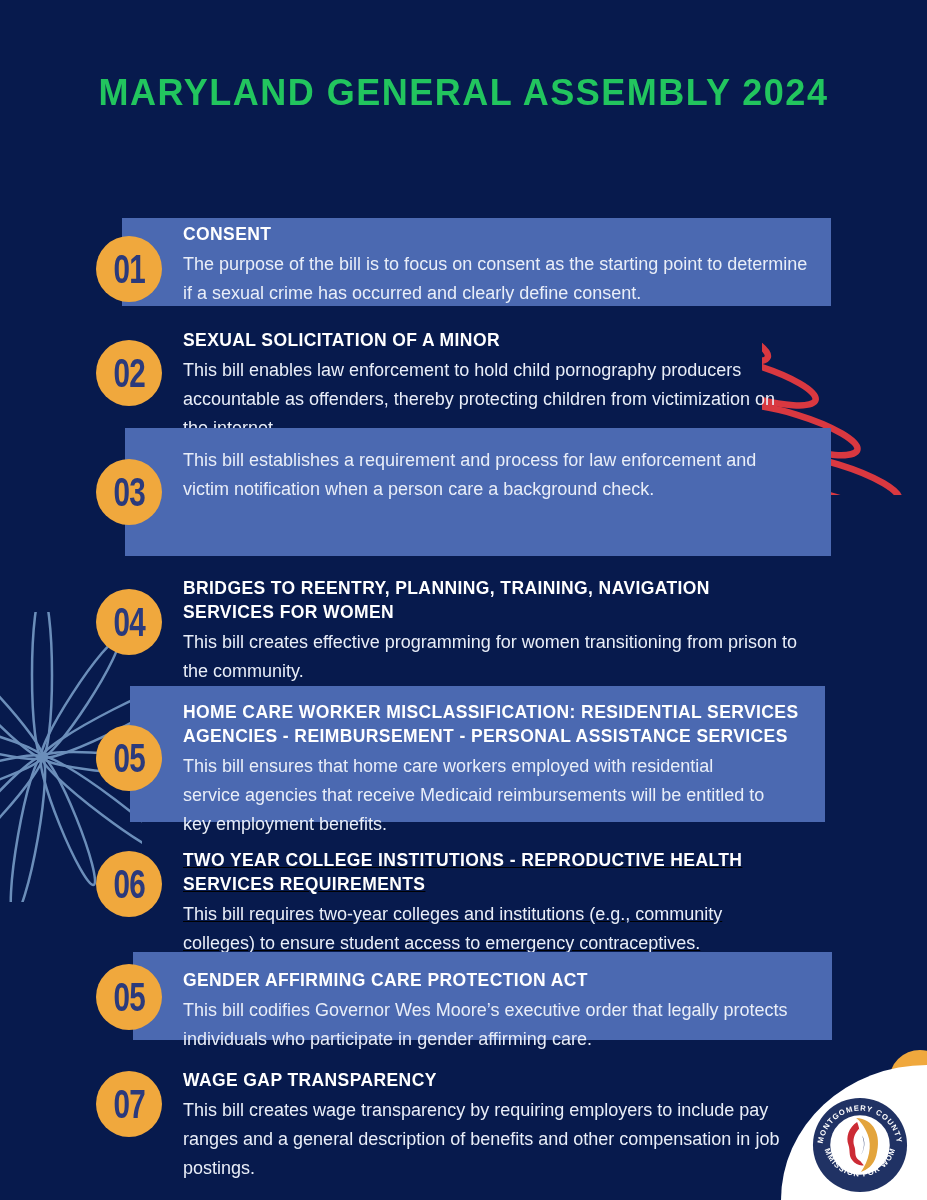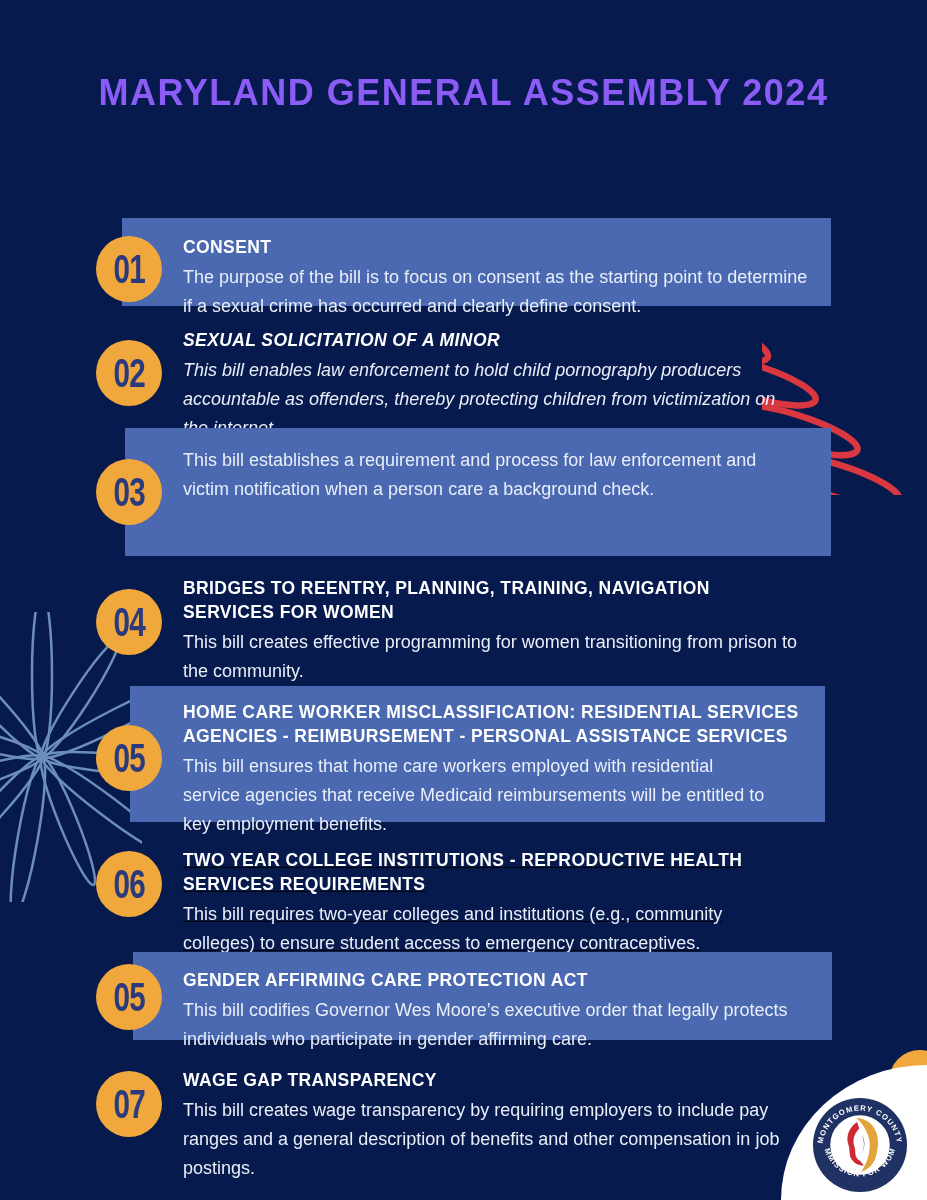--- a/index.html
+++ b/index.html
@@ -3,21 +3,21 @@
 <meta charset="utf-8">
 <style>
   html,body{margin:0;padding:0;background:#071a4d;}
   .canvas{
     position:relative;width:927px;height:1200px;overflow:hidden;
     background:#071a4d;font-family:"Liberation Sans",sans-serif;
   }
   
   .hdr1{
     position:absolute;top:72px;left:0;width:100%;text-align:center;
-    color:#8b5cf6;font-size:36px;font-weight:700;letter-spacing:1.5px;
+    color:#22c55e;font-size:36px;font-weight:700;letter-spacing:1.5px;
   }
   .hdr2-wrap{position:absolute;top:118px;left:0;width:100%;text-align:center;}
   .hdr2{
     display:inline-block;color:#eda63a;font-size:56px;font-weight:700;
     letter-spacing:0px;transform:scale(0.8,1.12);transform-origin:center top;
     white-space:nowrap;
   }
   
   .fern{position:absolute;top:105px;right:-95px;z-index:1;}
   .flower{position:absolute;top:612px;left:-58px;z-index:1;}
@@ -44,22 +44,22 @@
   .content{position:absolute;left:183px;}
   .btitle{
     color:#ffffff;font-size:17.5px;font-weight:700;letter-spacing:0.4px;
     line-height:24px;max-width:640px;margin-bottom:4px;
   }
   .bdesc{
     color:#e9eef8;font-size:18px;font-weight:400;line-height:29px;max-width:615px;
   }
   
   .b1{top:218px;} .b1 .bar{left:122px;width:709px;height:88px;}
-  .b1 .numc{top:18px;} .b1 .content{top:17px;} .b1 .bdesc{max-width:630px;}
-  .b2{top:322px;} .b2 .numc{top:18px;} .b2 .content{top:6px;font-style:italic;} .b2 .bdesc{max-width:600px;}
+  .b1 .numc{top:18px;} .b1 .content{top:4px;} .b1 .bdesc{max-width:630px;}
+  .b2{top:322px;} .b2 .numc{top:18px;} .b2 .content{top:6px;} .b2 .bdesc{max-width:600px;}
   .b3{top:428px;} .b3 .bar{left:125px;width:706px;height:128px;}
   .b3 .numc{top:31px;} .b3 .content{top:18px;} .b3 .btitle{max-width:600px;}
   .b4{top:570px;} .b4 .numc{top:19px;} .b4 .content{top:6px;} .b4 .btitle{max-width:560px;}
   .b5{top:686px;} .b5 .bar{left:130px;width:695px;height:136px;}
   .b5 .numc{top:39px;} .b5 .content{top:14px;} .b5 .btitle{max-width:680px;} .b5 .bdesc{max-width:590px;}
   .b6{top:843px;} .b6 .numc{top:8px;} .b6 .content{top:5px;text-decoration:underline;} .b6 .btitle{max-width:580px;}
   .b7{top:952px;} .b7 .bar{left:133px;width:699px;height:88px;}
   .b7 .numc{top:12px;} .b7 .content{top:16px;}
   .b8{top:1063px;} .b8 .numc{top:8px;} .b8 .content{top:5px;} .b8 .bdesc{max-width:610px;}
 </style>

